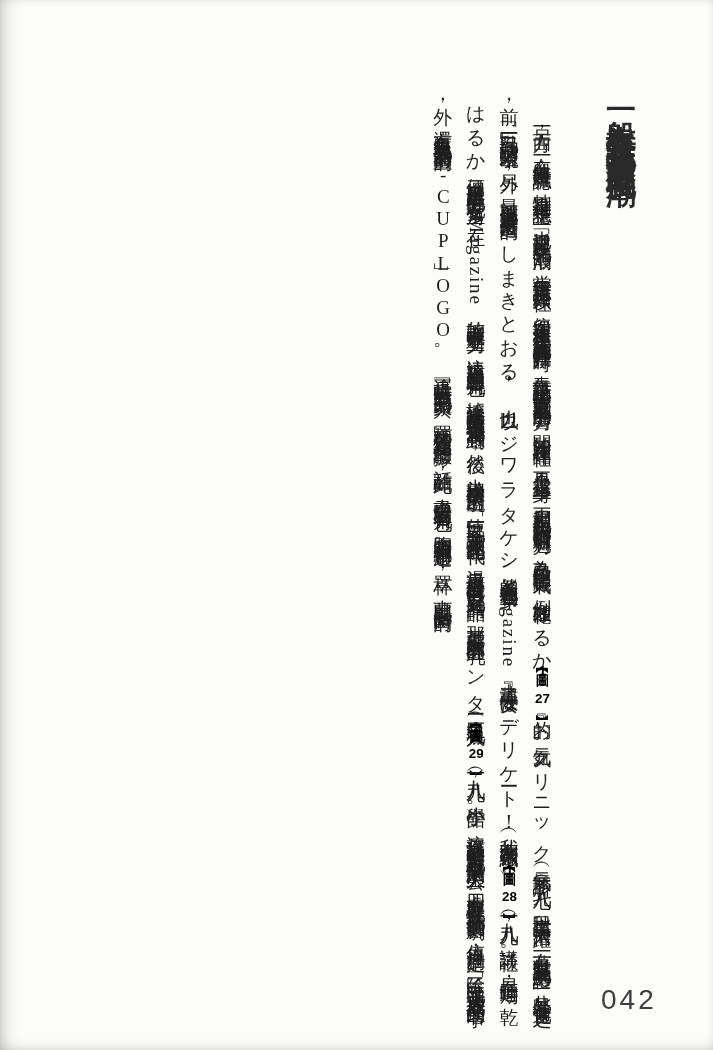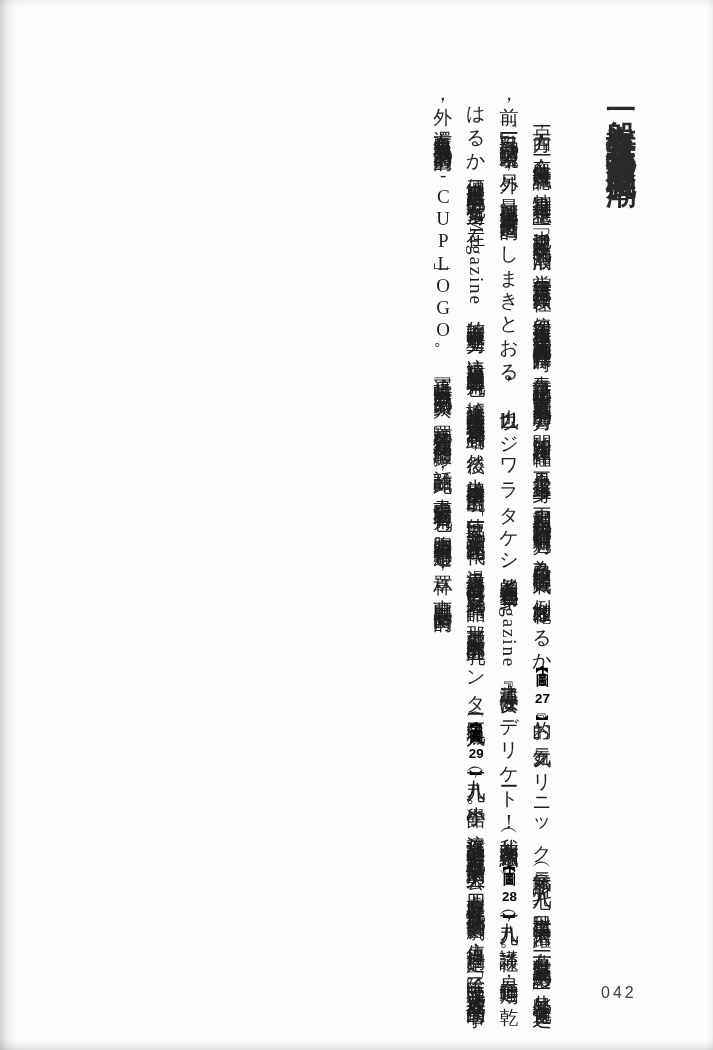--- a/index.html
+++ b/index.html
@@ -51,21 +51,21 @@
     font-size:13.5px;
     letter-spacing:0.5px;
     color:#000;
   }
   .tcy{ text-combine-upright:all; }
   .upright{ text-orientation:upright; letter-spacing:1px; }
   .page-number{
     position:absolute;
     left:601px;top:984px;
     font-family:"Liberation Sans","DejaVu Sans",sans-serif;
-    font-size:16px;
+    font-size:28px;
     letter-spacing:3px;
     color:#3e3e3e;
   }
 </style>
 </head>
 <body>
 
 <div class="page">
   <div class="content">
     <h1 class="heading">一般青年雜誌也被波及的巨乳風潮</h1>

